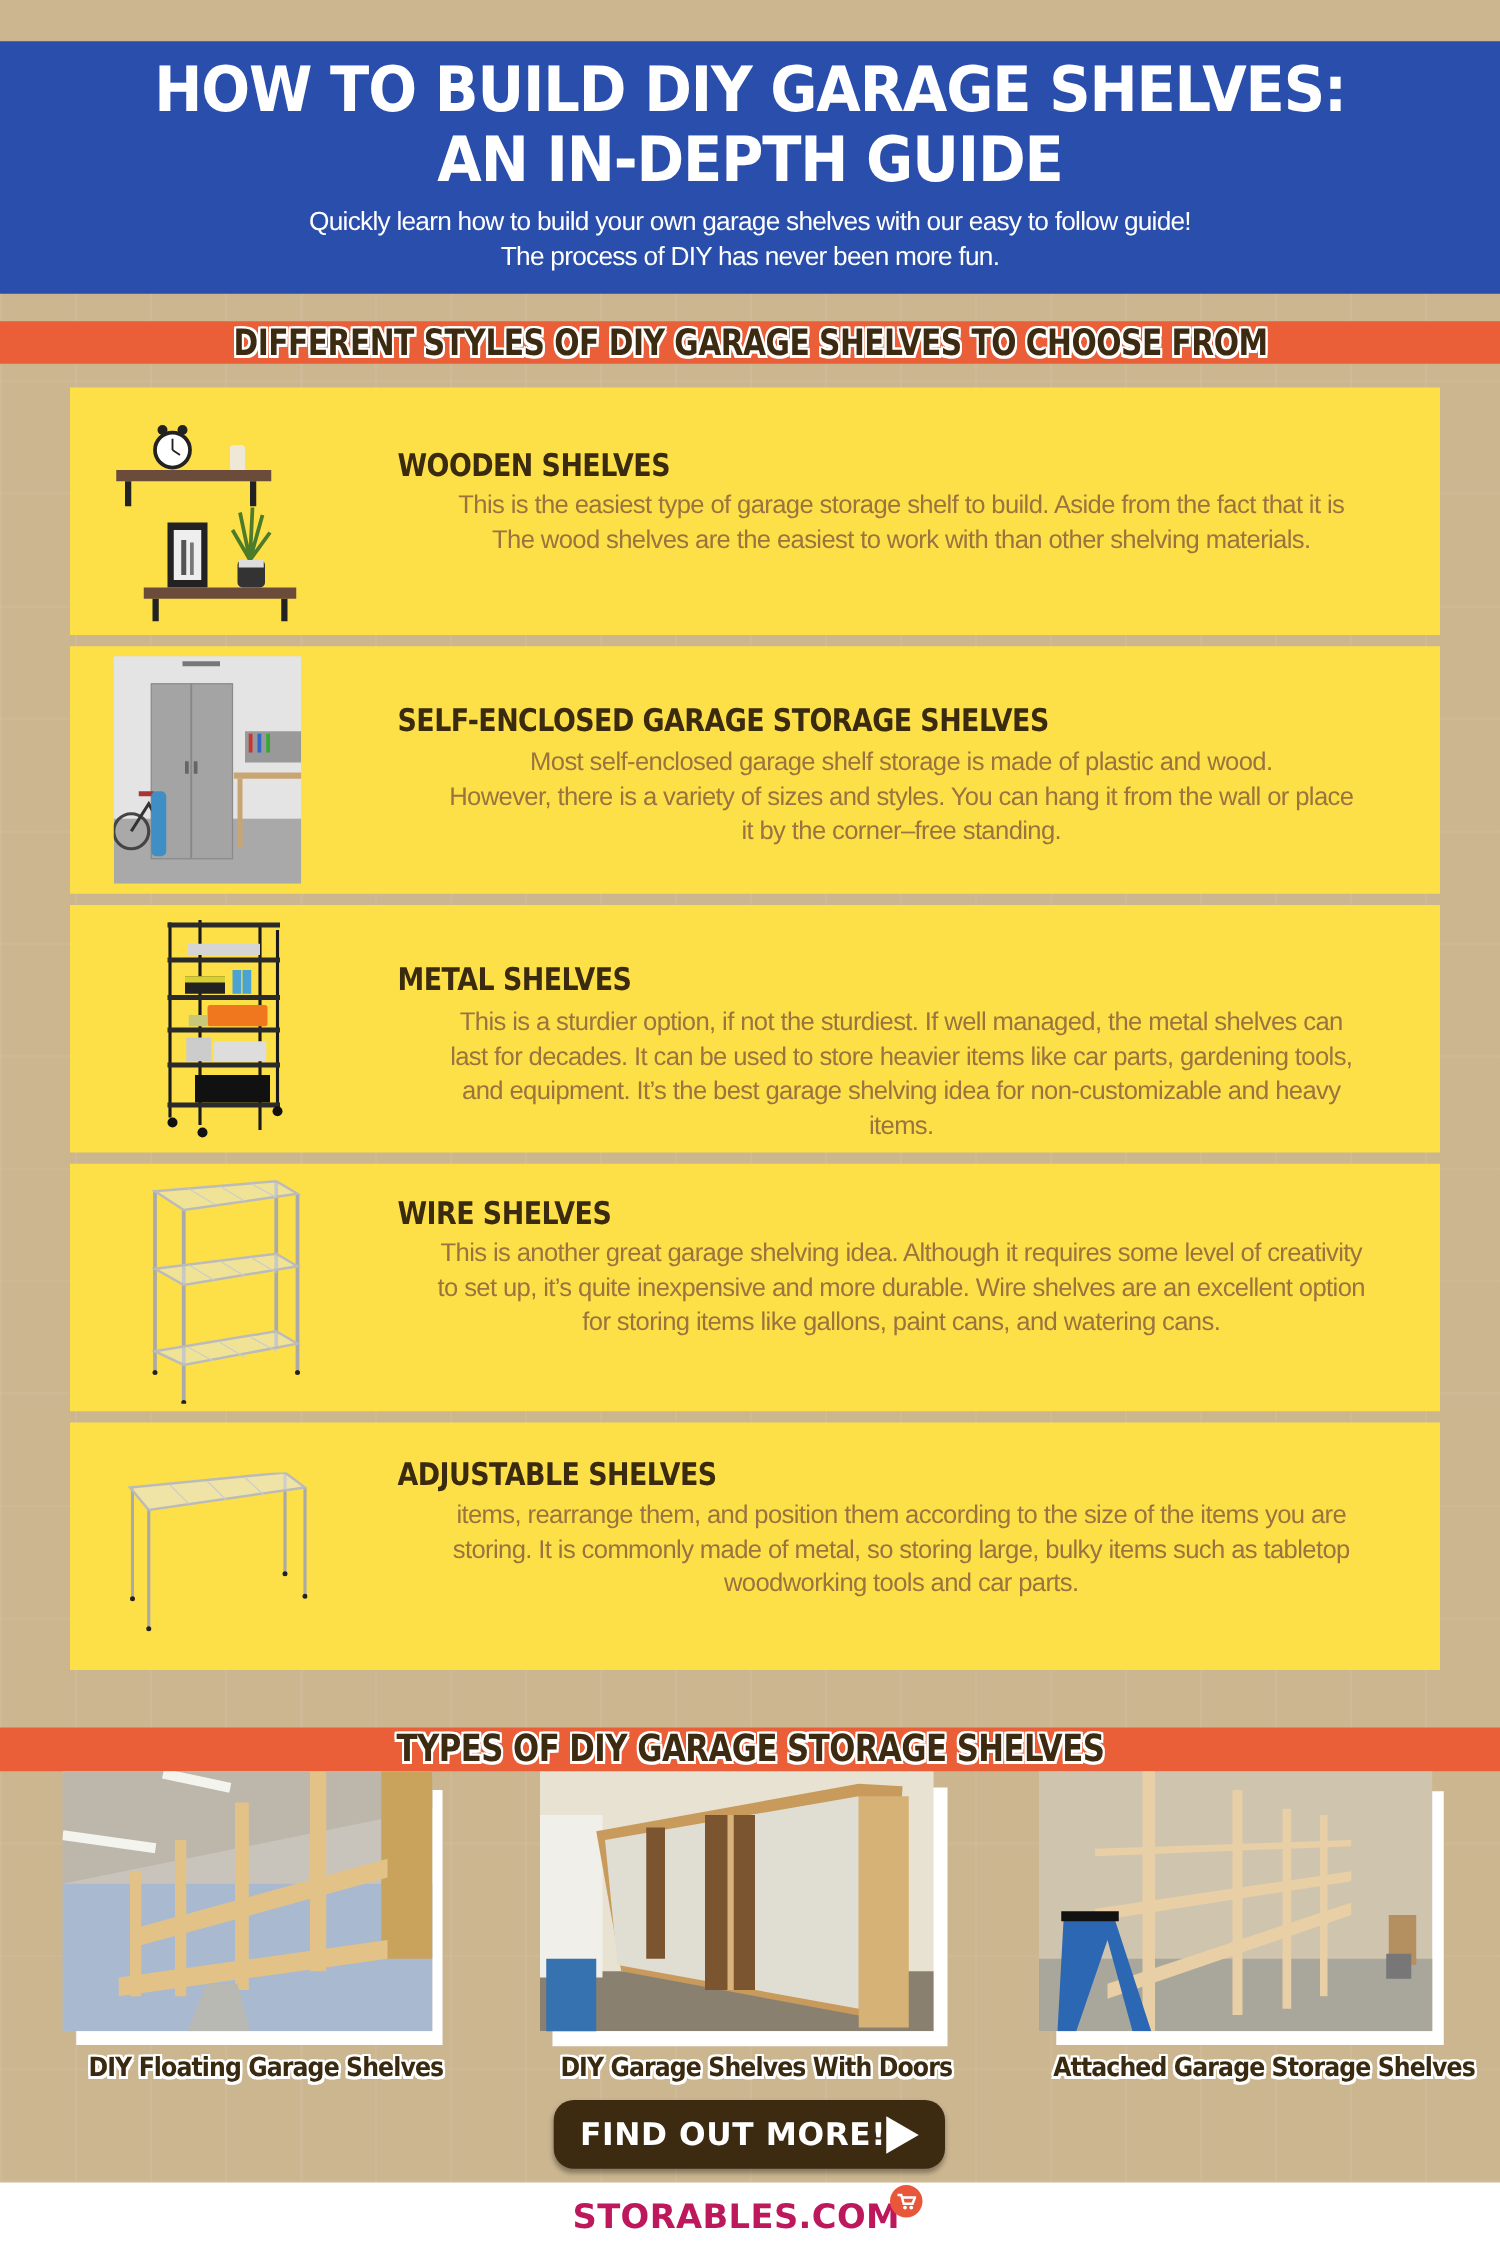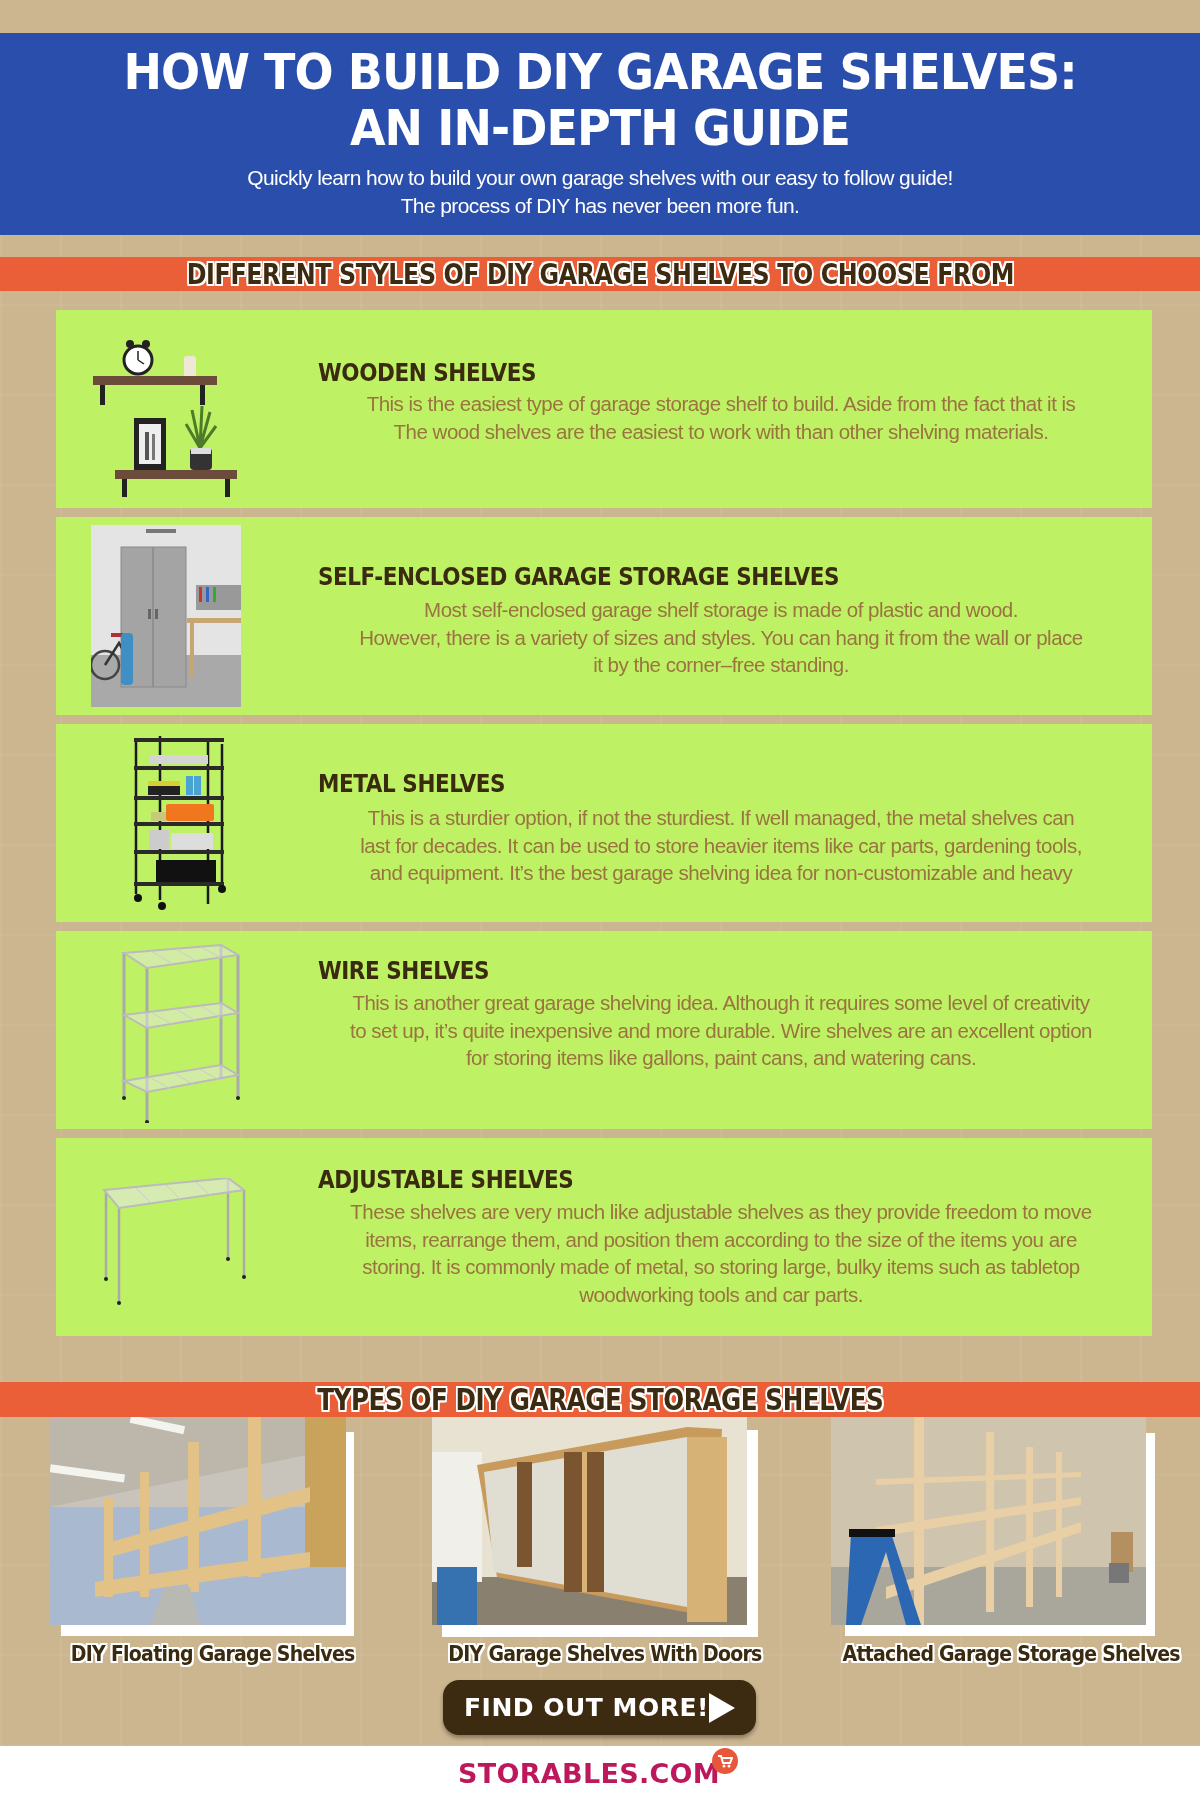--- a/index.html
+++ b/index.html
@@ -44,21 +44,21 @@
     transform: scaleX(0.82);
     letter-spacing: -0.5px;
   }
   .band1 { top: 257px; height: 34px; }
   .band1 span { font-size: 29px; line-height: 34px; }
   .band2 { top: 1360px; height: 35px; margin-top: 22px; }
   .band2 span { font-size: 30px; line-height: 35px; }
 
   .card {
     position: absolute; left: 56px; width: 1096px; height: 198px;
-    background: #bef264;
+    background: #fde047;
     padding-left: 34px;
   }
   .card .thumb {
     position: absolute; left: 34px; top: 10px; width: 150px; height: 178px;
   }
   .card .title {
     position: absolute; left: 262px;
     font-family: "DejaVu Sans", sans-serif; font-weight: bold;
     font-size: 25px; color: #3a2a0f; letter-spacing: -0.5px;
     transform: scaleX(0.86); transform-origin: left center;
@@ -226,20 +226,21 @@
     <rect x="30" y="126" width="60" height="22" fill="#111"></rect>
     <circle cx="12" cy="164" r="4" fill="#111"></circle>
       <circle cx="36" cy="172" r="4" fill="#111"></circle>
     <circle cx="96" cy="155" r="4" fill="#111"></circle>
   </svg>
   <div class="title" style="top:45px">METAL SHELVES</div>
   <div class="desc" style="top:80px">
     <div>This is a sturdier option, if not the sturdiest. If well managed, the metal shelves can</div>
     <div>last for decades. It can be used to store heavier items like car parts, gardening tools,</div>
     <div>and equipment. It’s the best garage shelving idea for non-customizable and heavy</div>
+    <div>items.</div>
   </div>
 </div>
 
 <div class="card" style="top:931px">
   <svg class="thumb" style="left:60px;top:10px;width:140px;height:182px" viewBox="0 0 140 182">
     <g stroke="#aaa" stroke-width="3" fill="none">
       <line x1="8" y1="12" x2="8" y2="155"></line>
         <line x1="31" y1="27" x2="31" y2="180"></line>
       <line x1="122" y1="14" x2="122" y2="155"></line>
         <line x1="105" y1="4" x2="105" y2="138"></line>
@@ -286,21 +287,20 @@
         <line x1="70" y1="7" x2="85" y2="22"></line>
         <line x1="100" y1="4" x2="115" y2="18"></line>
     </g>
     <circle cx="10" cy="101" r="2" fill="#222"></circle>
       <circle cx="23" cy="125" r="2" fill="#222"></circle>
       <circle cx="132" cy="81" r="2" fill="#222"></circle>
       <circle cx="148" cy="99" r="2" fill="#222"></circle>
   </svg>
   <div class="title" style="top:27px">ADJUSTABLE SHELVES</div>
   <div class="desc" style="top:60px">
-    <div>These shelves are very much like adjustable shelves as they provide freedom to move</div>
     <div>items, rearrange them, and position them according to the size of the items you are</div>
     <div>storing. It is commonly made of metal, so storing large, bulky items such as tabletop</div>
     <div>woodworking tools and car parts.</div>
   </div>
 </div>
 
 <div class="band band2">
   <span>TYPES OF DIY GARAGE STORAGE SHELVES</span>
 </div>
 

